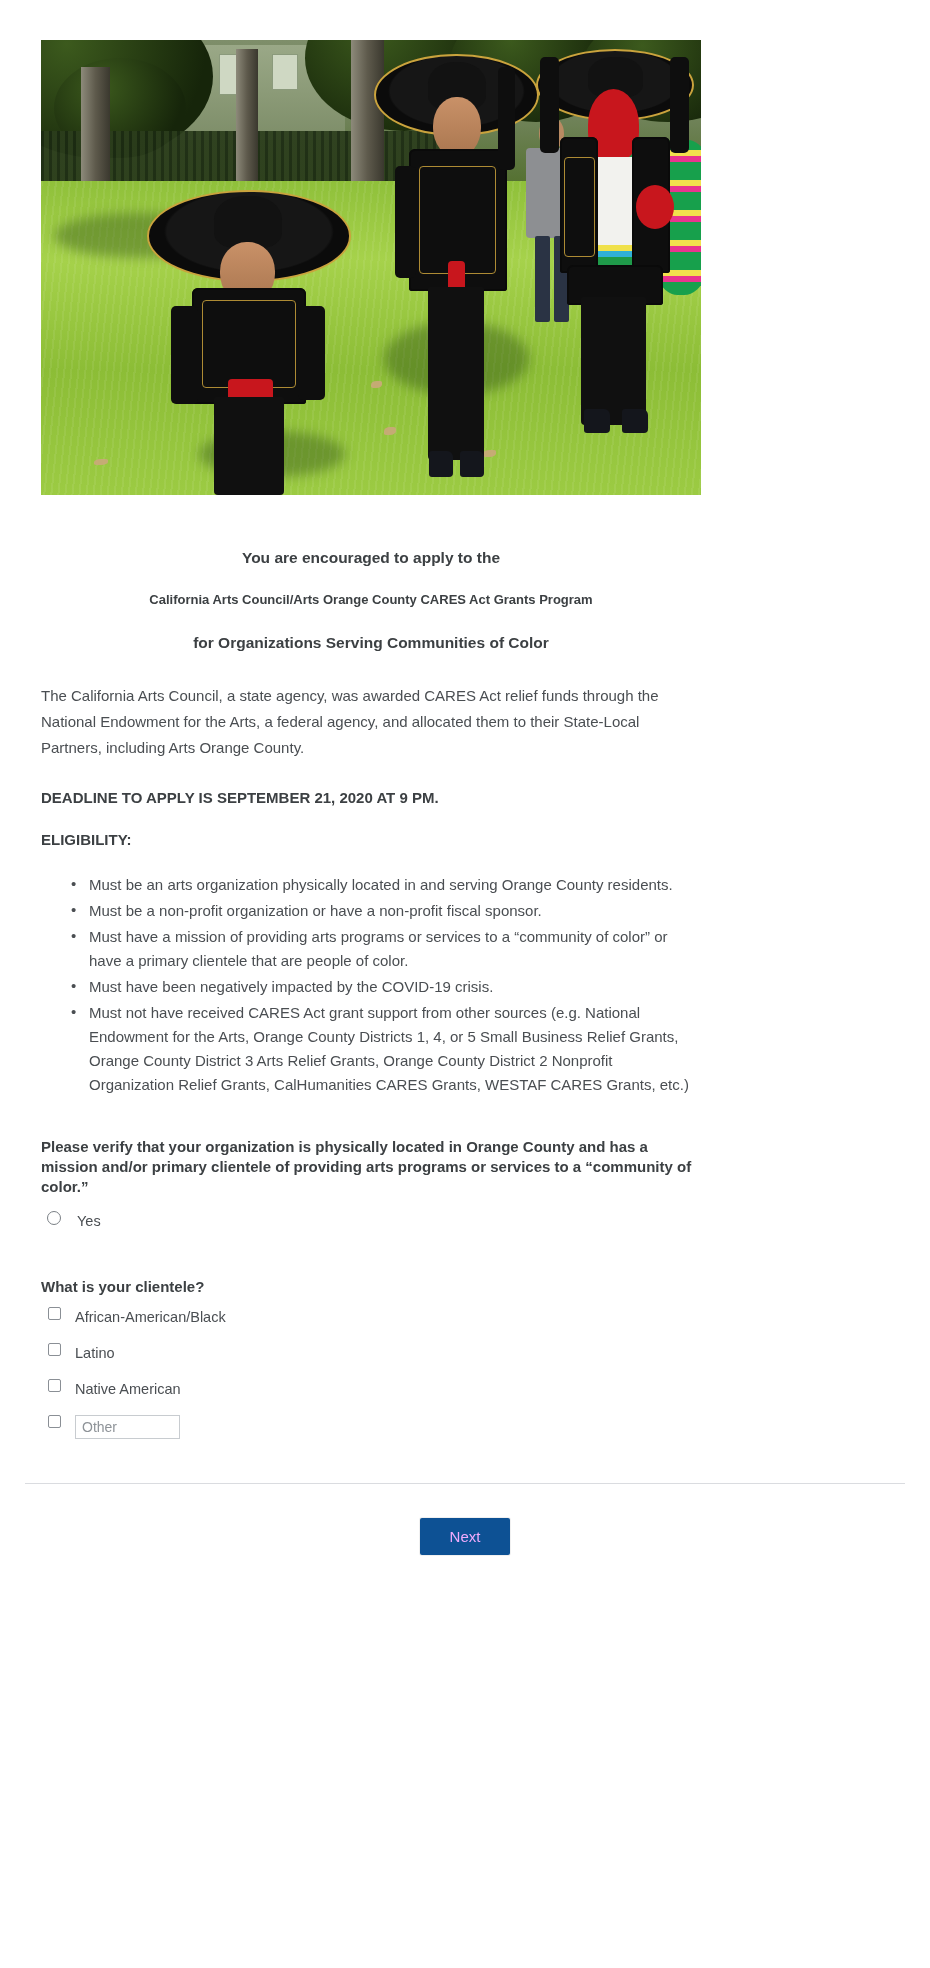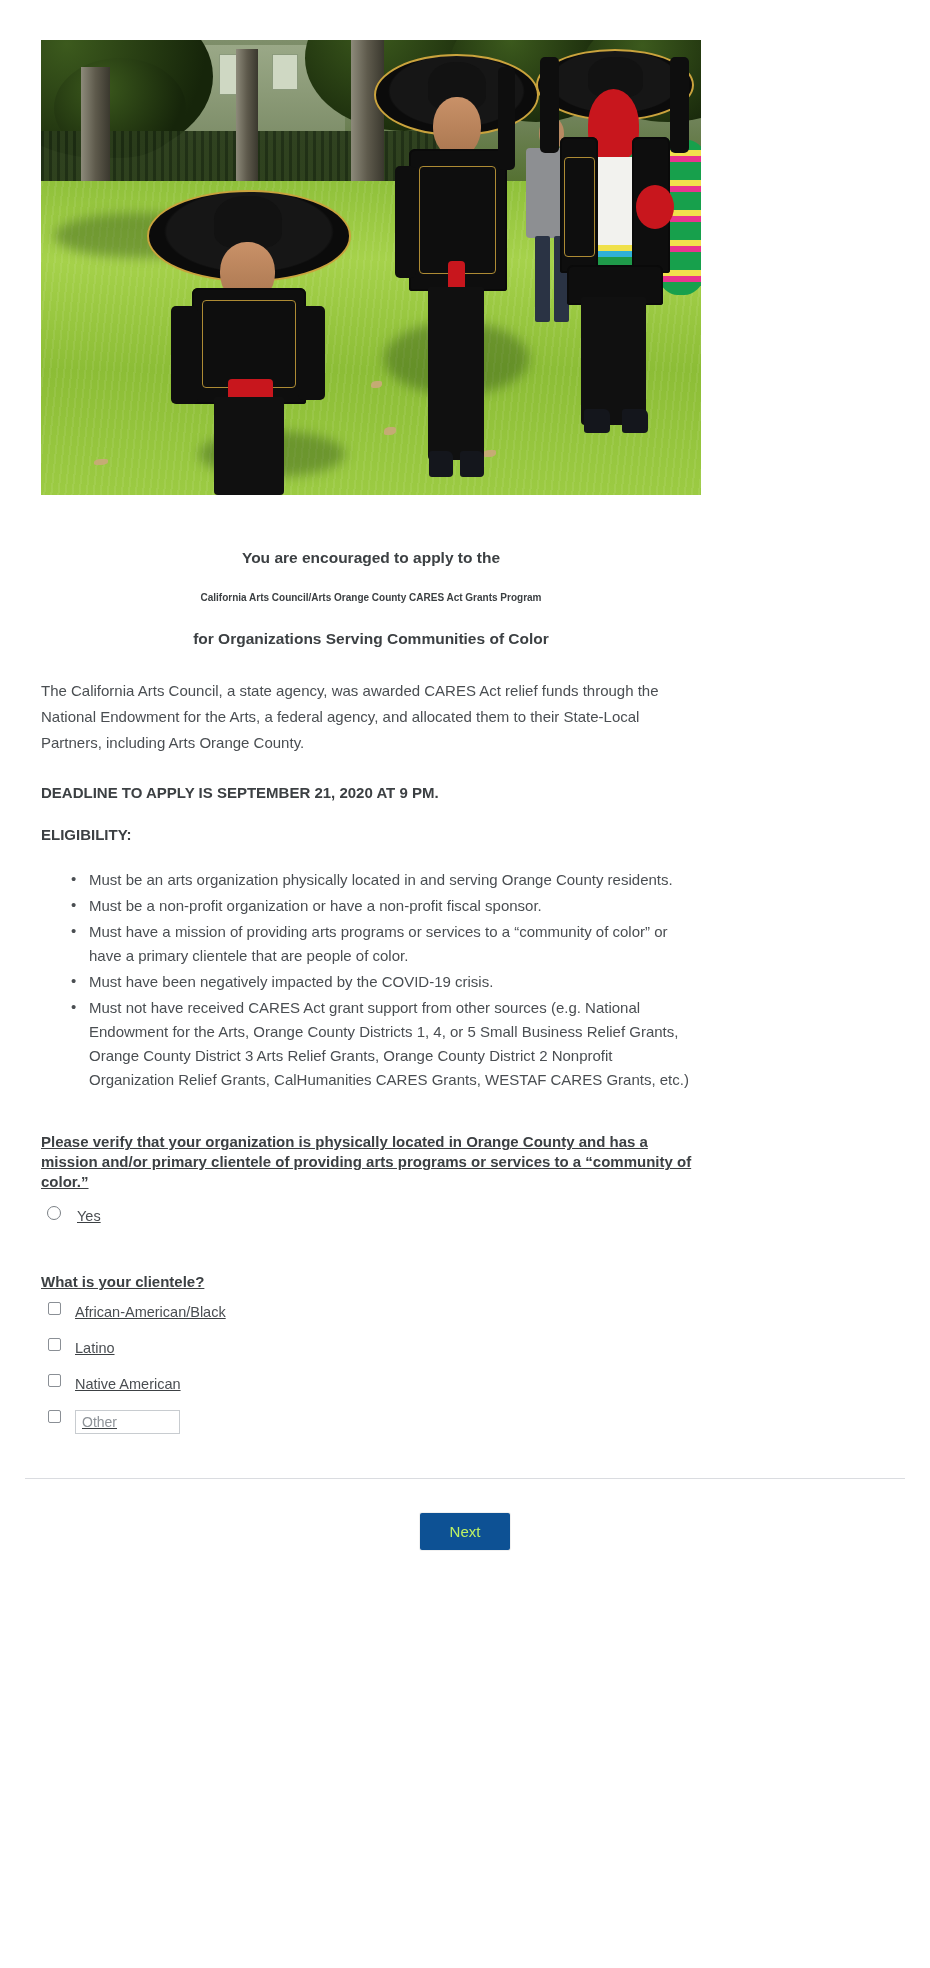--- a/index.html
+++ b/index.html
@@ -113,21 +113,21 @@
 
   .heading-block { margin-top: 52px; }
   .head-line {
     text-align: center;
     font-weight: bold;
     font-size: 15.5px;
     color: #3c4043;
     line-height: 1.45;
     margin: 0 0 22px 0;
   }
-  .head-line.l2 { font-size: 10px; }
+  .head-line.l2 { font-size: 13px; }
   .head-line:last-child { margin-bottom: 0; }
 
   p.body-par {
     font-size: 15px;
     line-height: 26px;
     color: #4a4e52;
     margin: 0 0 24px 0;
     font-weight: 400;
   }
 
@@ -156,21 +156,21 @@
   ul.elig-list li::before {
     content: "•";
     position: absolute;
     left: -18px;
     top: -1px;
     font-size: 15px;
     color: #4a4e52;
   }
 
   
-  .question-block { margin-top: 40px; text-decoration: underline; }
+  .question-block { margin-top: 40px; }
   .q-title {
     font-size: 15px;
     font-weight: bold;
     color: #3c4043;
     line-height: 20px;
     margin: 0 0 14px 0;
   }
   .q-title.small-gap { margin-bottom: 10px; }
 
   .opt-row {
@@ -228,21 +228,21 @@
   }
   .footer {
     width: 930px;
     display: flex;
     justify-content: center;
     margin-top: 34px;
     padding-bottom: 46px;
   }
   .next-btn {
     background: #0d5194;
-    color: #bef264;
+    color: #f0abfc;
     border: none;
     border-radius: 2px;
     font-family: "Liberation Sans", sans-serif;
     font-size: 15px;
     padding: 10px 30px;
     cursor: pointer;
     box-shadow: 0 0 0 1px rgba(0,0,0,.06);
   }
 </style>
 </head>

